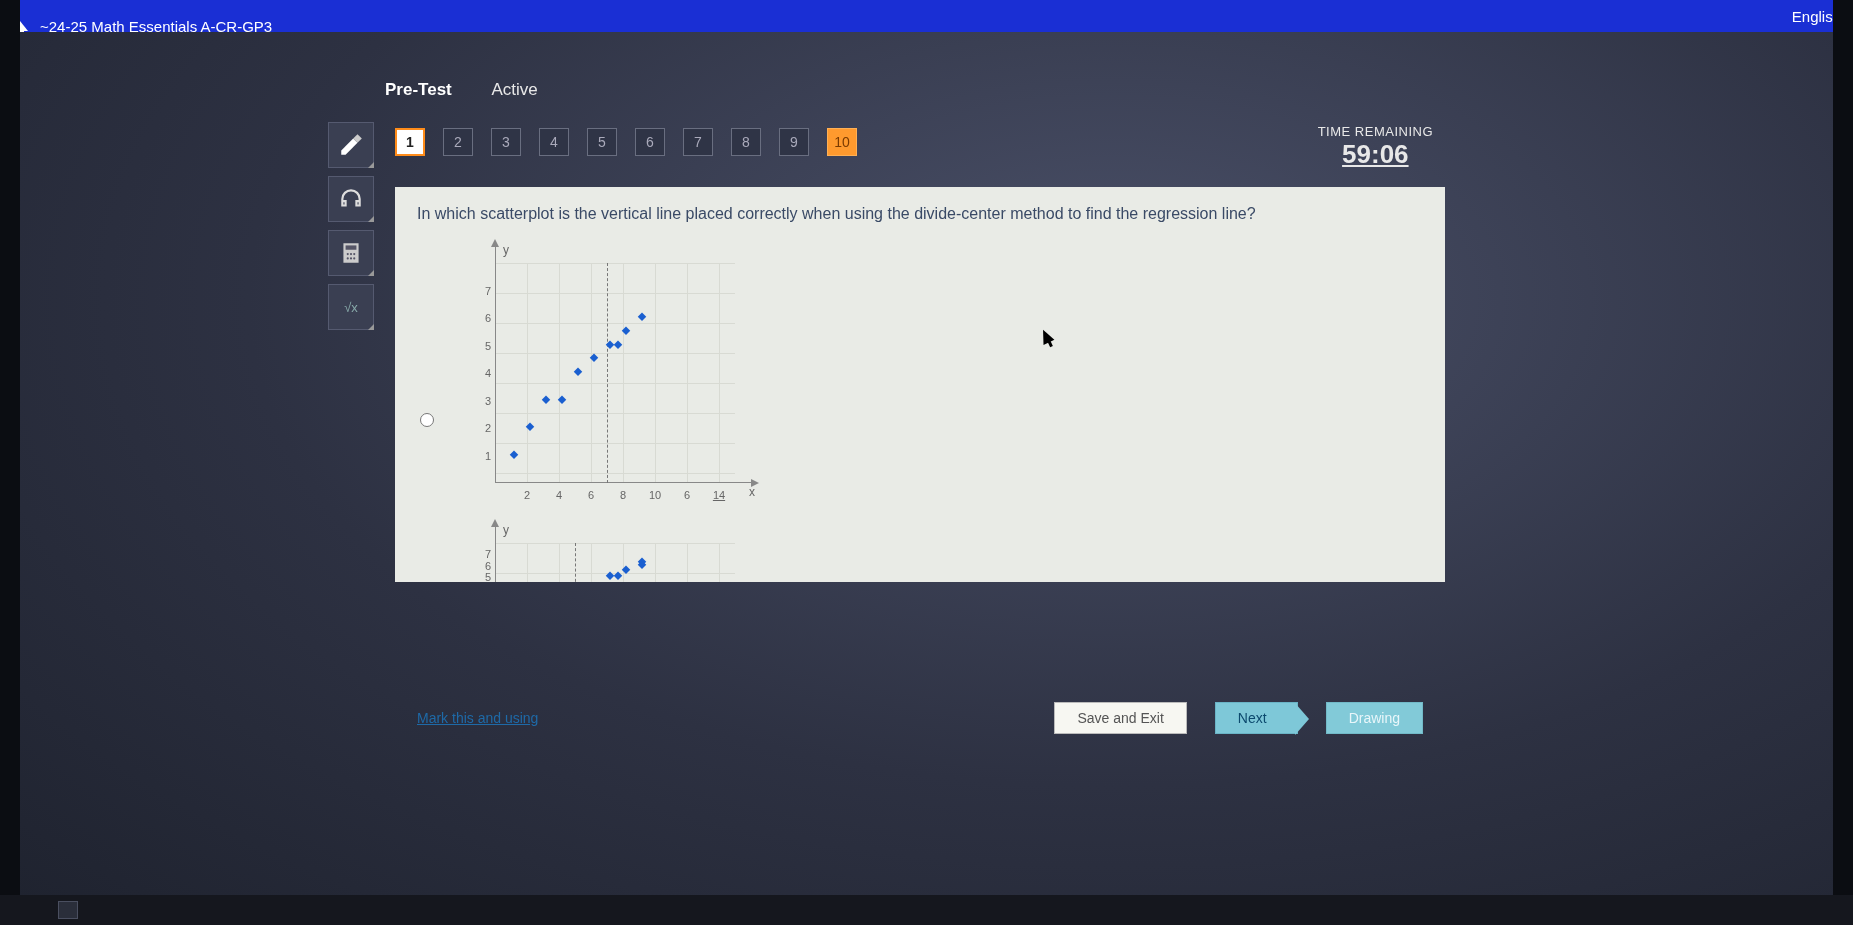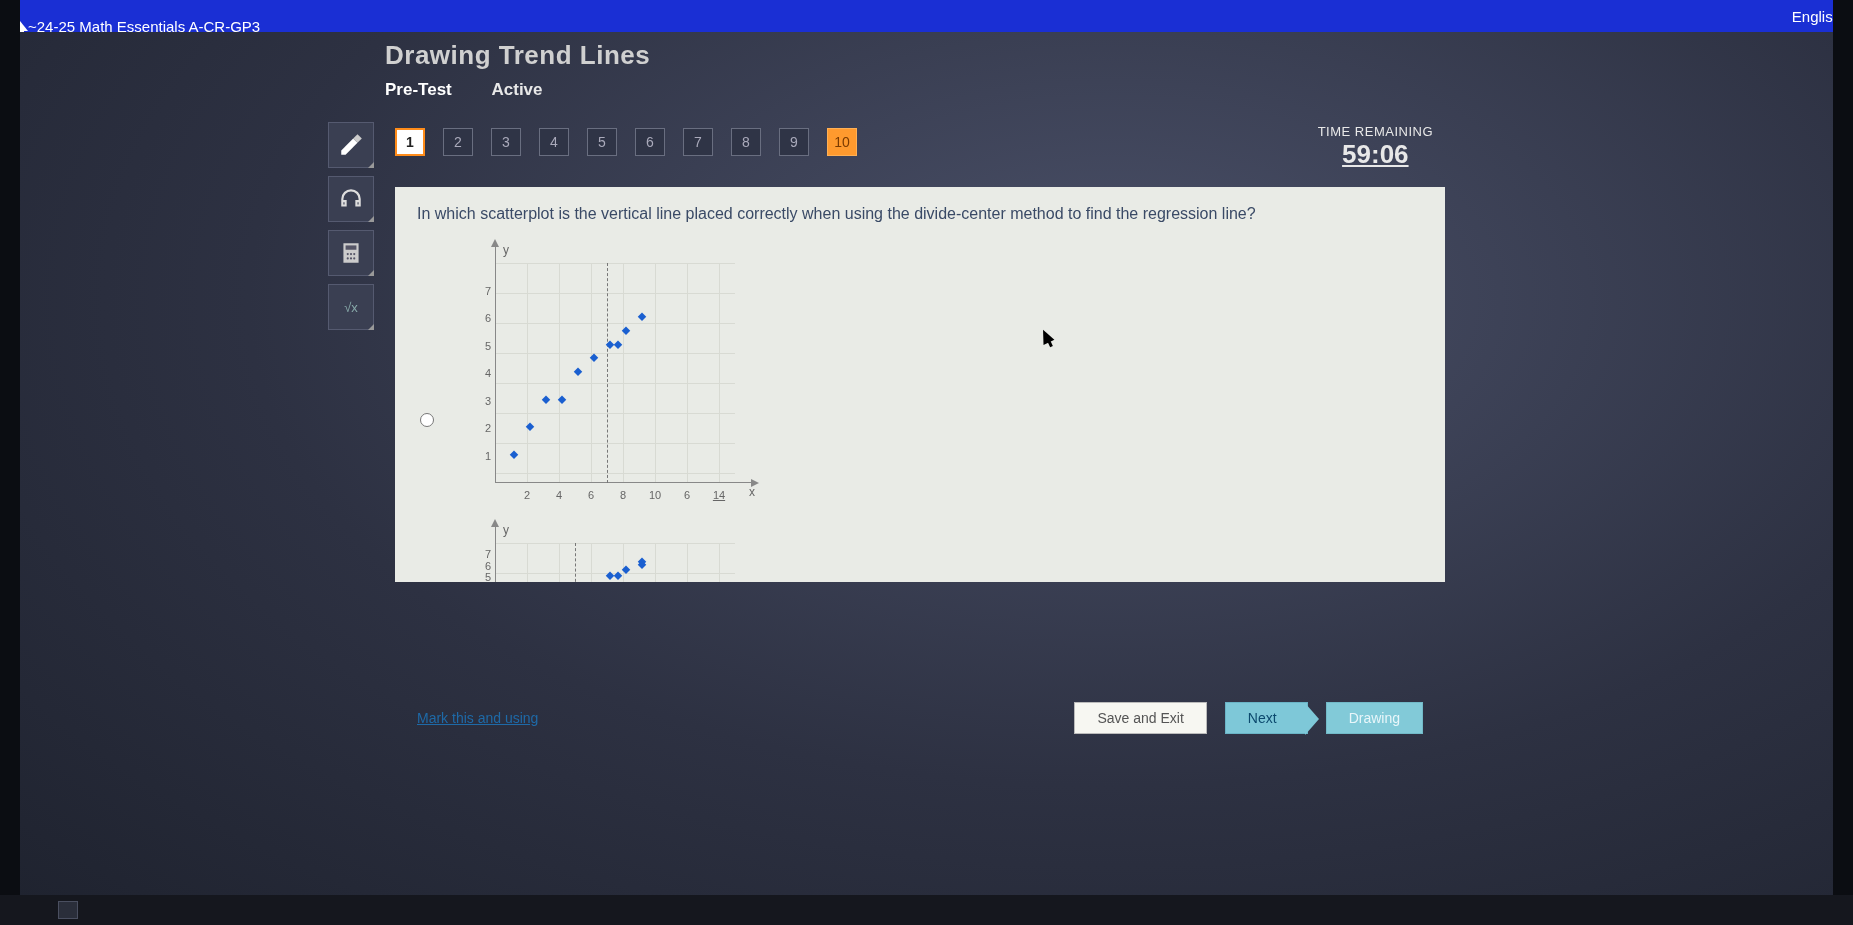--- a/index.html
+++ b/index.html
@@ -14,21 +14,21 @@
 .topbar {
   background: #1a2fd4;
   height: 32px;
   display: flex;
   align-items: center;
   padding: 0 12px;
   color: #fff;
   font-size: 15px;
   justify-content: space-between;
 }
-.topbar-left { display: flex; align-items: center; gap: 0; margin-top: 20px; }
+.topbar-left { display: flex; align-items: center; gap: 12px; margin-top: 20px; }
 .home-ic { width: 0; height: 0; border-left: 8px solid transparent; border-right: 8px solid transparent; border-bottom: 10px solid #fff; position: relative; }
 .home-ic::after { content:""; position:absolute; left:-4px; top:10px; width:8px; height:6px; background:#fff;}
 .main-area {
   position: absolute;
   left: 0; top: 32px; right: 0; bottom: 0;
   background: radial-gradient(ellipse at 60% 30%, #4a5068 0%, #2d3142 55%, #1e222e 100%);
 }
 .lesson-title {
   position: absolute;
   left: 385px; top: 8px;
@@ -37,21 +37,21 @@
   font-weight: bold;
   letter-spacing: 0.5px;
 }
 .subhead {
   position: absolute;
   left: 385px; top: 48px;
   color: #fff;
   font-size: 17px;
   font-weight: bold;
 }
-.subhead .active { margin-left: 35px; font-weight: bold; color:#e8e8e8;}
+.subhead .active { margin-left: 35px; font-weight: normal; color:#e8e8e8;}
 .toolbar-col {
   position: absolute;
   left: 328px; top: 90px;
   width: 50px;
   display: flex;
   flex-direction: column;
   gap: 8px;
 }
 .tool {
   width: 46px; height: 46px;
@@ -155,21 +155,21 @@
   align-items:center;
   justify-content:space-between;
   padding: 0 22px;
 }
 .mark-link {
   color: #1e6aa8;
   font-size: 14px;
   text-decoration: underline;
   cursor:pointer;
 }
-.btn-row { display:flex; gap:18px; align-items:flex-start;}
+.btn-row { display:flex; gap:28px; align-items:flex-start;}
 .btn {
   height: 32px;
   padding: 0 22px;
   font-size: 14px;
   border: 1px solid #bbb;
   background: #f7f7f2;
   color:#555;
   cursor:pointer;
   display:flex; align-items:center;
 }
@@ -213,21 +213,20 @@
 <div class="topbar">
   <div class="topbar-left">
     <span class="home-ic"></span>
     <span>~24-25 Math Essentials A-CR-GP3</span>
   </div>
   <span>English</span>
 </div>
 
 <div class="main-area">
 
-  <div class="lesson-title">Drawing Trend Lines</div>
   <div class="subhead">
     <span>Pre-Test</span>
     <span class="active">Active</span>
   </div>
 
   <div class="toolbar-col">
     <div class="tool">
       <svg viewBox="0 0 24 24">
           <path fill="#fff" d="M3 17l11-11 4 4L7 21H3z"></path>
           <path fill="#ccc" d="M14 6l4-4 4 4-4 4z"></path>

